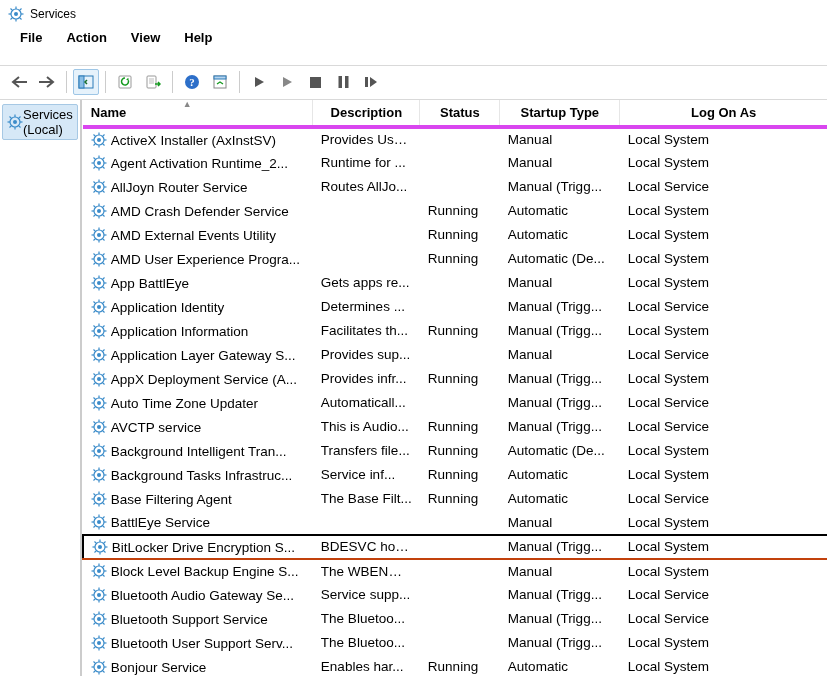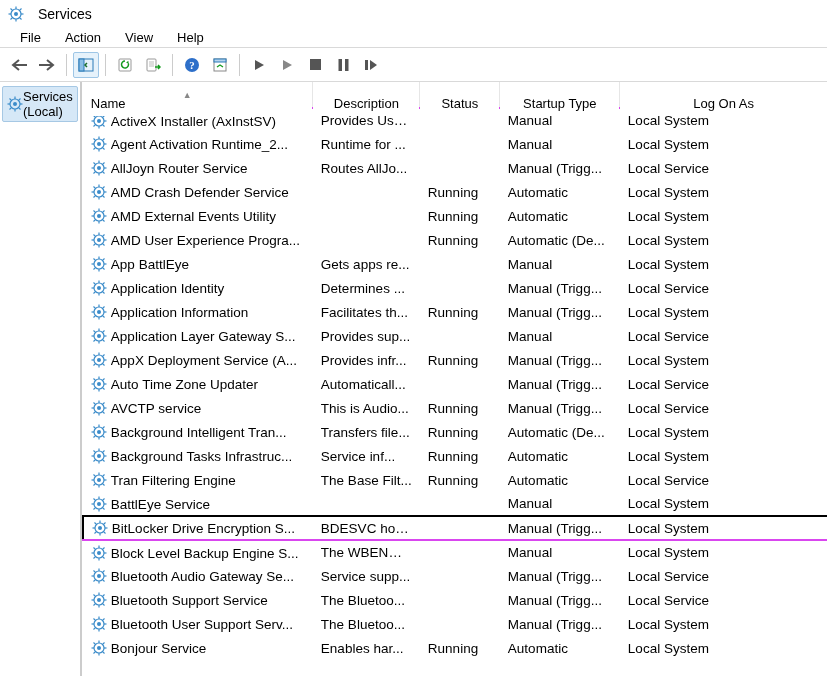--- a/index.html
+++ b/index.html
@@ -9,27 +9,28 @@
     font-size: 13px;
     color: #000;
     background: #fff;
     width: 827px; height: 676px;
     overflow: hidden;
   }
   .window {
     display: flex; flex-direction: column; height: 100%;
   }
   .titlebar {
-    display: flex; align-items: center; gap: 14px;
+    display: flex; align-items: center; gap: 6px;
     padding: 6px 8px 4px 8px;
-    font-size: 14px;
+    font-size: 12px;
   }
   .menubar {
-    display: flex; gap: 4px; padding: 2px 6px 0 10px;
+    display: flex; gap: 4px; padding: 2px 6px 18px 10px;
     border-bottom: 1px solid #d9d9d9;
+    font-weight: bold;
   }
   .menubar span {
     padding: 2px 10px;
     cursor: default;
   }
   .toolbar {
     display: flex; align-items: center; gap: 2px;
     padding: 3px 6px;
     border-bottom: 1px solid #d9d9d9;
     height: 34px;
@@ -75,42 +76,42 @@
   .list {
     flex: 1; overflow-y: auto;
   }
   table {
     width: 100%;
     border-collapse: collapse;
     table-layout: fixed;
   }
   thead th {
     text-align: left;
-    font-weight: 400;
+    font-weight: 700;
     font-size: 13px;
     padding: 5px 8px;
-    border-bottom: 2px solid #d946ef;
+    border-bottom: 4px solid #d946ef;
     background: #fff;
-    position: sticky; top: 9px;
+    position: sticky; top: 0;
     white-space: nowrap; overflow: hidden; text-overflow: ellipsis;
   }
   thead th + th { border-left: 1px solid #e6e6e6; text-align: center; }
   tbody td {
     padding: 3px 8px 3px 8px;
     white-space: nowrap;
     overflow: hidden; text-overflow: ellipsis;
     font-size: 13.5px;
     vertical-align: middle;
   }
   tbody tr { height: 24px; }
   .name-cell { display:flex; align-items:flex-end; gap:4px; }
   .name-cell span.txt { overflow:hidden; text-overflow:ellipsis; white-space:nowrap; flex:1; }
   .row-highlight td {
     border-top: 2px solid #000;
-    border-bottom: 2px solid #d946ef;
+    border-bottom: 2px solid #c2410c;
   }
   .row-highlight td:first-child { border-left: 2px solid #000; }
   .row-highlight td:last-child { }
   .gear-icon {
     width:16px; height:16px; flex:0 0 16px;
     display:inline-flex;
   }
   
   .list::-webkit-scrollbar{width:16px;}
   .list::-webkit-scrollbar-track{background:#f0f0f0;}
@@ -691,21 +692,21 @@
                           <line x1="8" y1="13" x2="8" y2="15.5"></line>
                           <line x1="0.5" y1="8" x2="3" y2="8"></line>
                           <line x1="13" y1="8" x2="15.5" y2="8"></line>
                           <line x1="2.5" y1="2.5" x2="4.2" y2="4.2"></line>
                           <line x1="11.8" y1="11.8" x2="13.5" y2="13.5"></line>
                           <line x1="2.5" y1="13.5" x2="4.2" y2="11.8"></line>
                           <line x1="11.8" y1="4.2" x2="13.5" y2="2.5"></line>
                         </g>
                       </svg>
                     </span>
-                    <span class="txt">Tran Filtering Engine</span>
+                    <span class="txt">Base Filtering Agent</span>
                   </div>
                 </td>
                 <td>The Base Filt...</td>
                 <td>Running</td>
                 <td>Automatic</td>
                 <td>Local Service</td>
               </tr>
               <tr>
                 <td>
                   <div class="name-cell">

